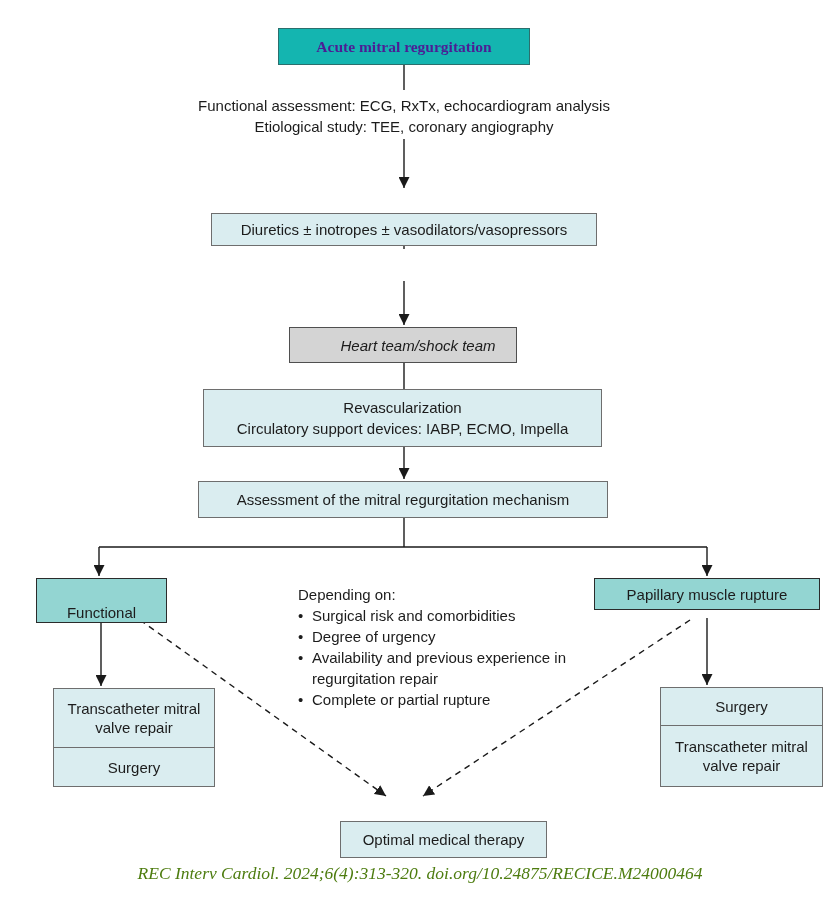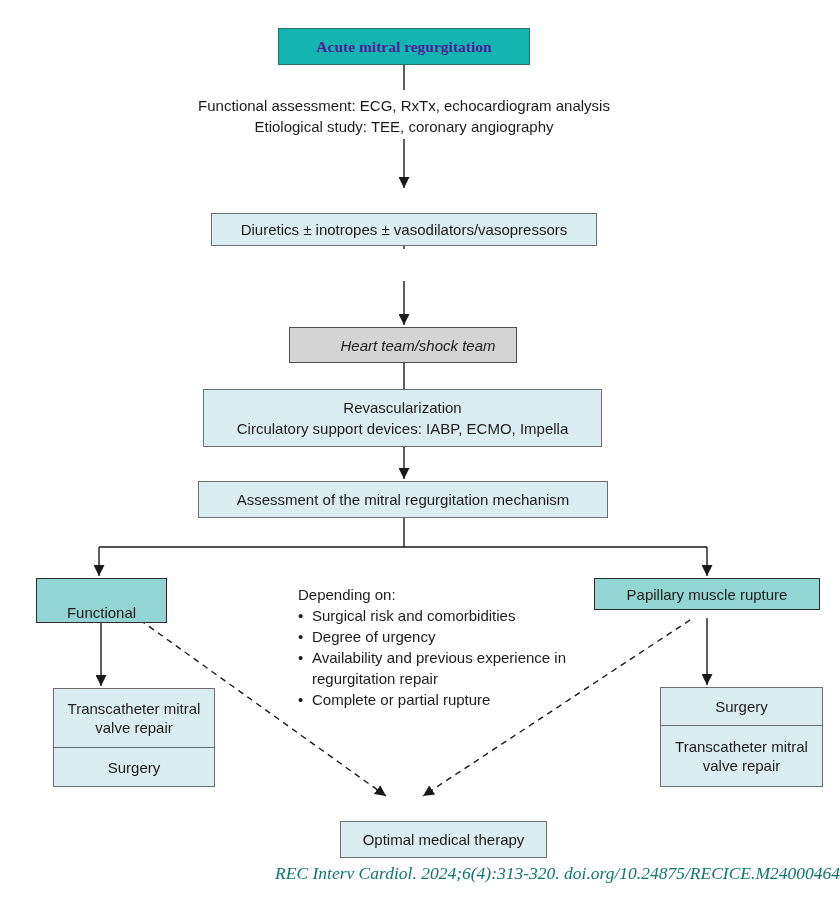--- a/index.html
+++ b/index.html
@@ -27,22 +27,22 @@
   .gray{background:var(--box_gray);border:1.5px solid #4f4f4f;font-style:italic;padding-left:30px;}
   .free-text{position:absolute;z-index:2;text-align:center;line-height:21px;}
   .stackbox{position:absolute;z-index:2;display:flex;flex-direction:column;box-sizing:border-box;background:var(--box_blue);border:1.4px solid #6e6e6e;margin-left:33px;}
   .cell{display:flex;align-items:center;justify-content:center;text-align:center;line-height:19px;box-sizing:border-box;}
   .cell + .cell{border-top:1.3px solid #6e6e6e;}
   .depending{position:absolute;z-index:2;text-align:left;line-height:21px;}
   .dep-row{display:flex;}
   .dep-marker{width:14px;flex:0 0 14px;}
   .dep-text{max-width:262px;}
   .citation{
-    position:absolute;z-index:2;left:0;top:863px;width:840px;text-align:right;
-    font-family:"Liberation Serif","DejaVu Serif",serif;font-style:italic;font-size:17.5px;color:#0f766e;
+    position:absolute;z-index:2;left:0;top:863px;width:840px;text-align:center;
+    font-family:"Liberation Serif","DejaVu Serif",serif;font-style:italic;font-size:17.5px;color:#4d7c0f;
   }
 </style>
 </head>
 <body>
 
 <div id="canvas">
 
   <svg id="wires" viewBox="0 0 840 916" xmlns="http://www.w3.org/2000/svg">
     <defs>
       <marker id="arr" viewBox="0 0 10 10" refX="10" refY="5" markerUnits="userSpaceOnUse" markerWidth="11" markerHeight="11" orient="auto-start-reverse">

